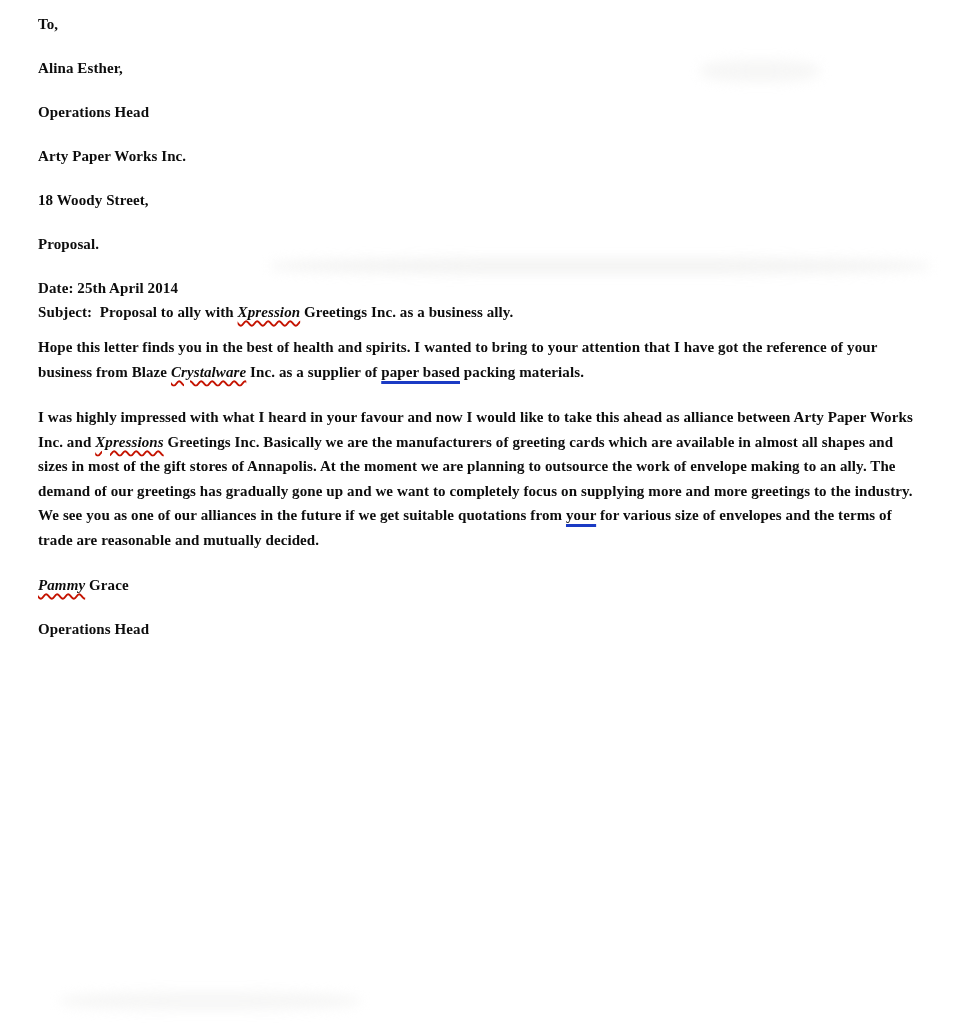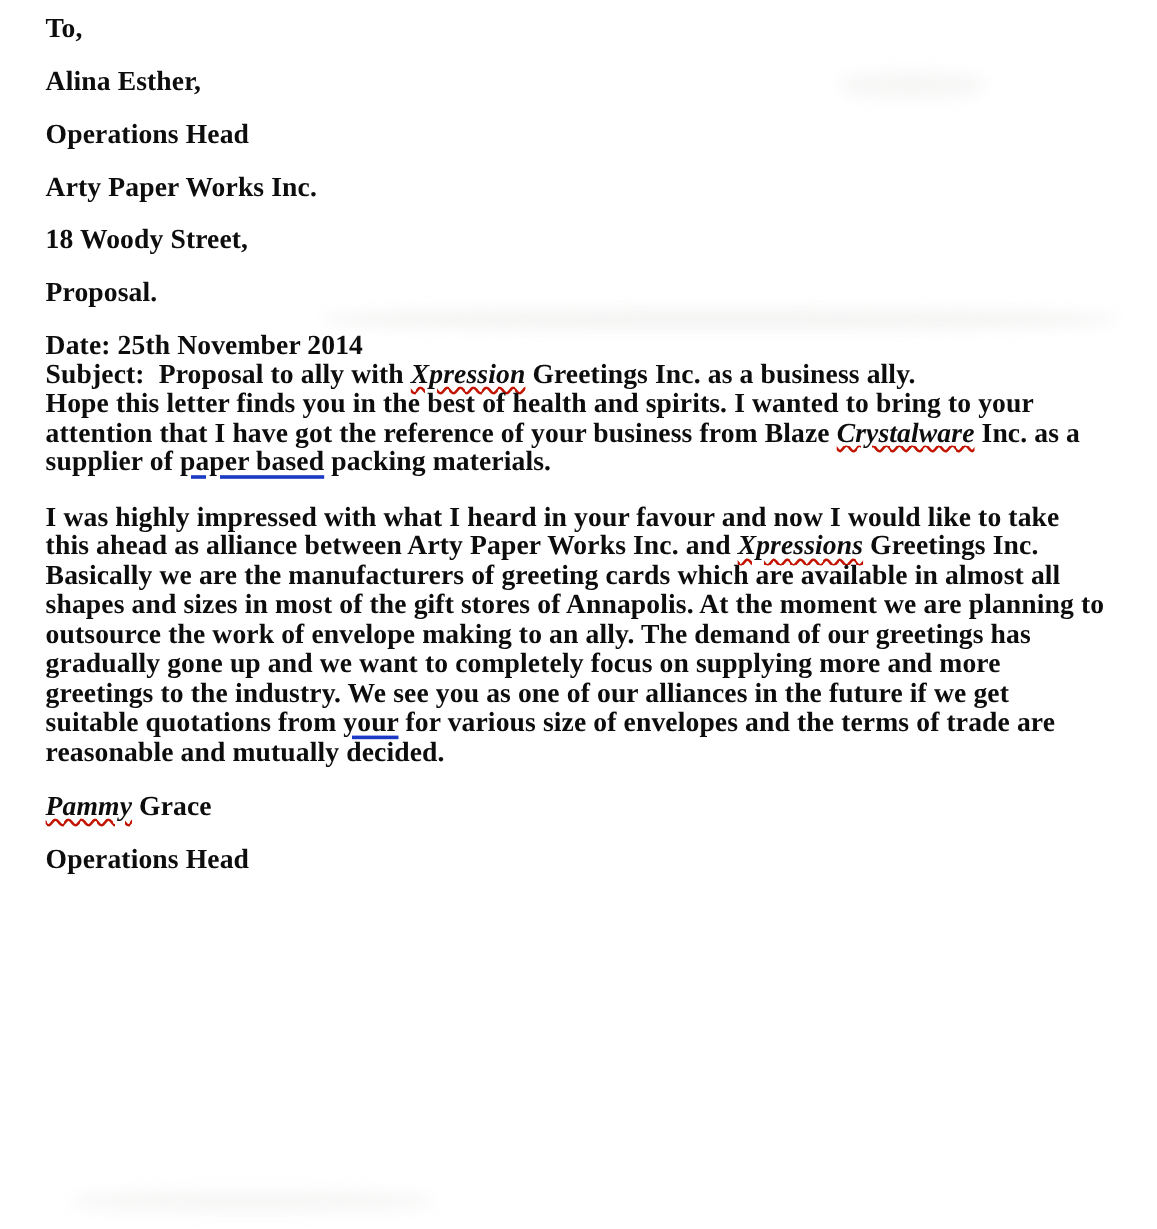--- a/index.html
+++ b/index.html
@@ -10,21 +10,21 @@
   .page {
     position: relative;
     width: 964px;
     height: 1024px;
     box-sizing: border-box;
     padding: 12px 40px 0 38px;
     background: #ffffff;
     color: #0d0d0d;
     font-family: "Liberation Serif", "DejaVu Serif", serif;
     font-weight: 700;
-    font-size: 23px;
+    font-size: 15px;
     letter-spacing: 0.1px;
     overflow: hidden;
   }
   
   .scan-smudge {
     position: absolute;
     background: #f1f1f0;
     filter: blur(6px);
     border-radius: 40%;
     pointer-events: none;
@@ -35,21 +35,21 @@
 
   section.block { margin: 0; }
   .block p {
     margin: 0;
     line-height: 24px;
   }
   .address p   { margin: 0 0 20px 0; }
   .tight p     { margin: 0; }
   .tight       { margin: 0 0 19px 0; }
   .paragraphs p{
-    margin: 0 0 21px 0;
+    margin: 11px 0 21px 0;
     line-height: 24.5px;
     max-width: 884px;
   }
   
   .mark-spell {
     text-decoration-line: underline;
     text-decoration-style: wavy;
     text-decoration-color: var(--spell-color, #c41200);
     text-decoration-thickness: 2px;
     text-underline-offset: 3px;
@@ -74,21 +74,21 @@
 
   <section class="block address">
       <p><span>To,</span></p>
       <p><span>Alina Esther,</span></p>
       <p><span>Operations Head</span></p>
       <p><span>Arty Paper Works Inc.</span></p>
       <p><span>18 Woody Street,</span></p>
       <p><span>Proposal.</span></p>
     </section>
   <section class="block tight">
-      <p><span>Date: 25th November 2014</span></p>
+      <p><span>Date: 25th April 2014</span></p>
       <p><span>Subject: &nbsp;Proposal to ally with </span><span class="mark-spell">Xpression</span><span> Greetings Inc. as a business ally.</span></p>
     </section>
   <section class="block paragraphs">
       <p><span>Hope this letter finds you in the best of health and spirits. I wanted to bring to your attention that I have got the reference of your business from Blaze </span><span class="mark-spell">Crystalware</span><span> Inc. as a supplier of </span><span class="mark-grammar">paper based</span><span> packing materials.</span></p>
       <p><span>I was highly impressed with what I heard in your favour and now I would like to take this ahead as alliance between Arty Paper Works Inc. and </span><span class="mark-spell">Xpressions</span><span> Greetings Inc. Basically we are the manufacturers of greeting cards which are available in almost all shapes and sizes in most of the gift stores of Annapolis. At the moment we are planning to outsource the work of envelope making to an ally. The demand of our greetings has gradually gone up and we want to completely focus on supplying more and more greetings to the industry. We see you as one of our alliances in the future if we get suitable quotations from </span><span class="mark-grammar">your</span><span> for various size of envelopes and the terms of trade are reasonable and mutually decided.</span></p>
     </section>
   <section class="block address">
       <p><span class="mark-spell">Pammy</span><span> Grace</span></p>
       <p><span>Operations Head</span></p>
     </section>

